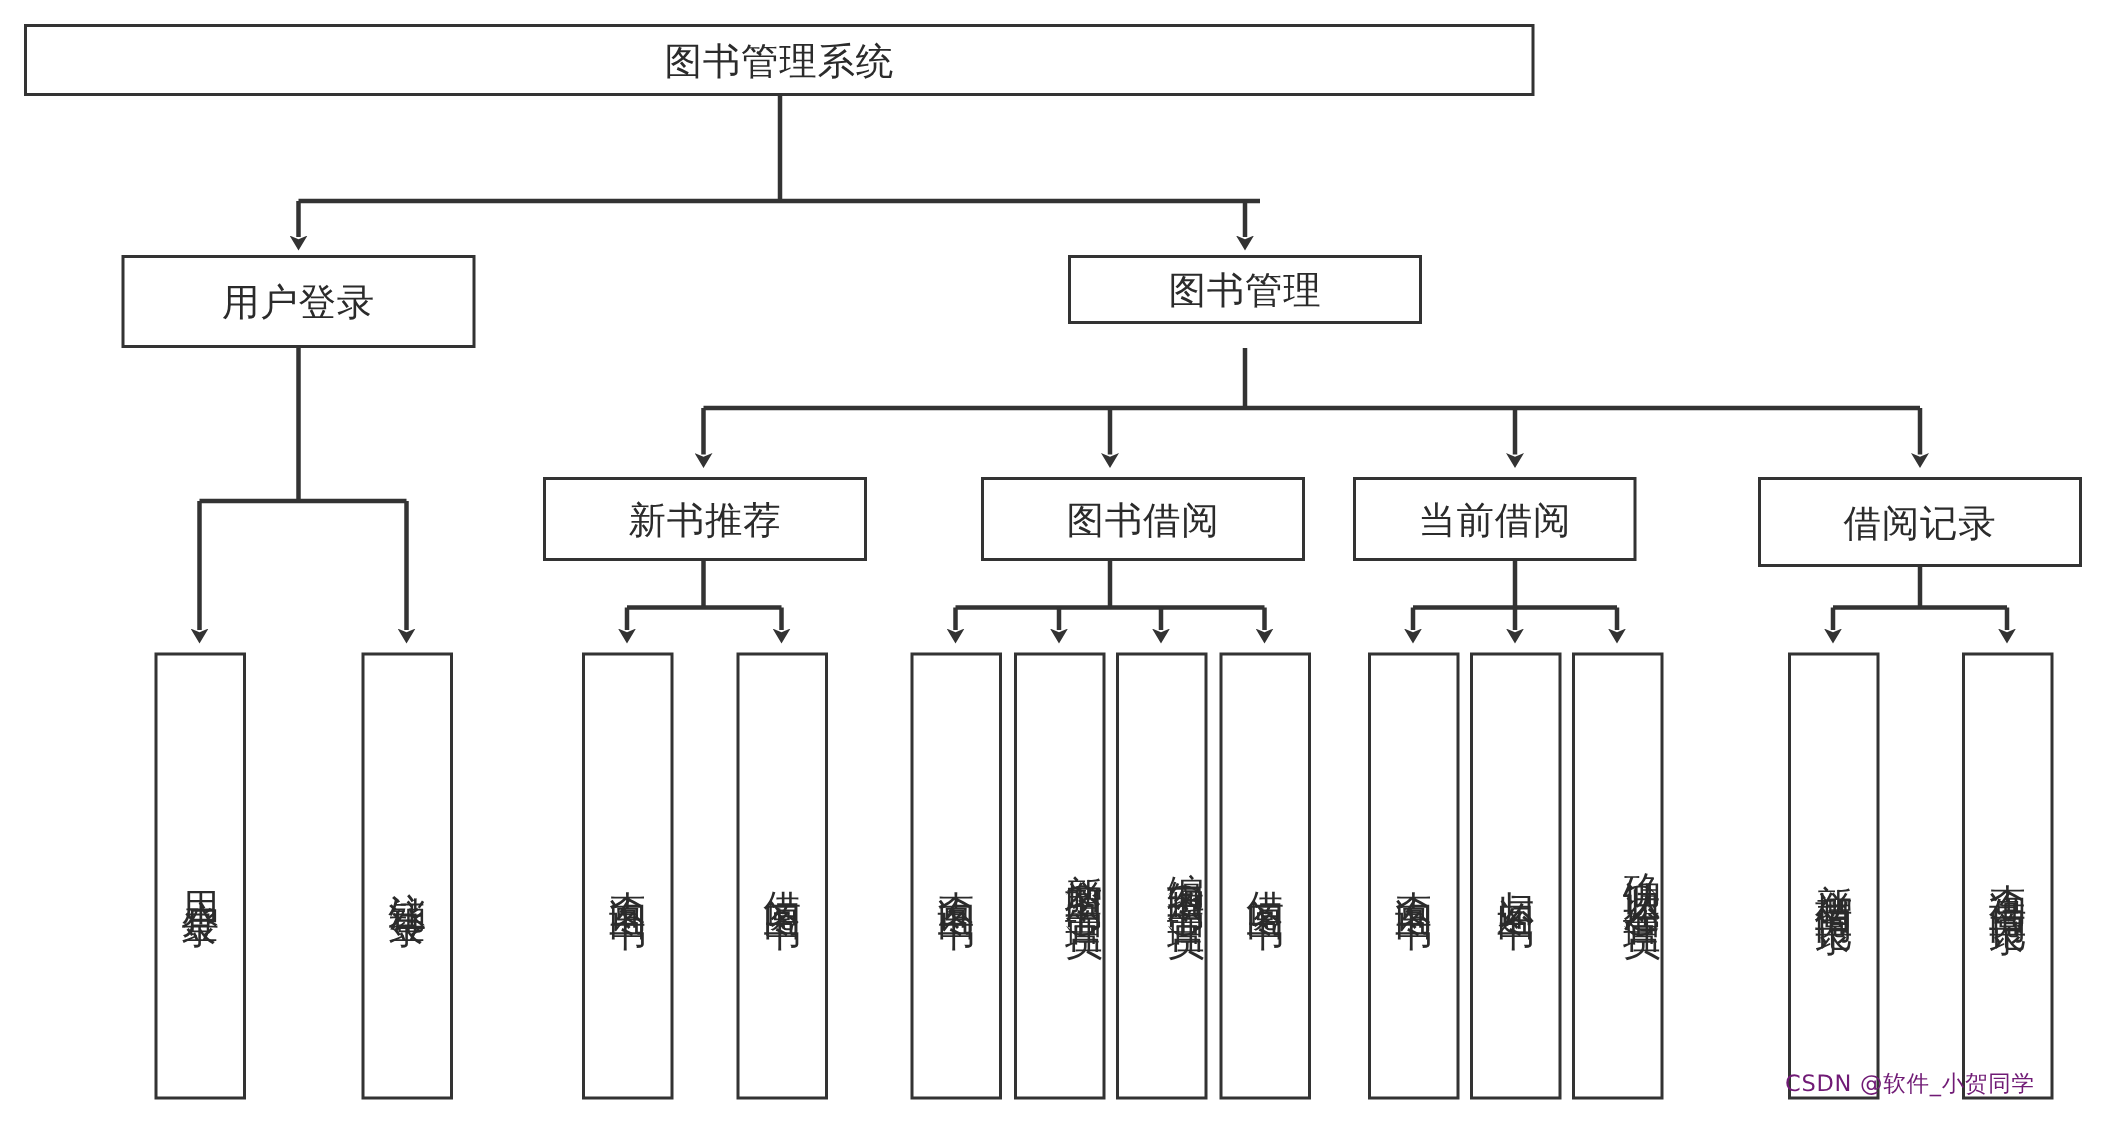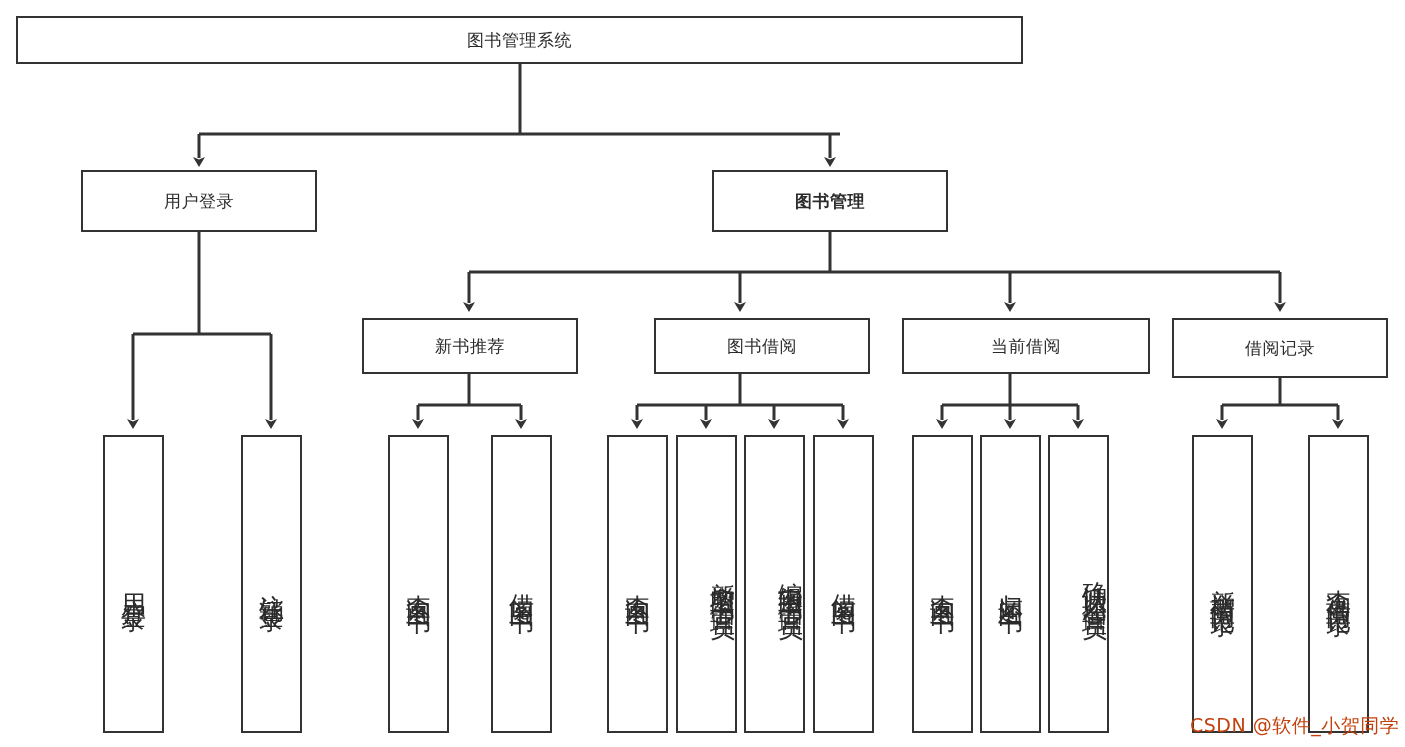--- a/index.html
+++ b/index.html
@@ -30,43 +30,43 @@
     box-sizing: border-box;
     border: 2.5px solid #333333;
     background: #ffffff;
     display: flex;
     align-items: center;
     justify-content: center;
     color: #2b2b2b;
     line-height: 1.0;
   }
   .node.horiz {
-    font-size: 17px;
+    font-size: 25px;
     letter-spacing: 0.5px;
   }
   .node.vert {
     writing-mode: vertical-rl;
     text-orientation: upright;
     font-size: 25px;
     letter-spacing: 5px;
     padding-top: 4px;
     padding-bottom: 4px;
     align-items: flex-start;
     justify-content: center;
   }
   .node.vert.centered {
     align-items: center;
   }
   .node .lbl {
     display: block;
   }
   .watermark {
     position: absolute;
-    color: #c2410c;
-    font-size: 19px;
+    color: #701a75;
+    font-size: 15px;
     white-space: nowrap;
     letter-spacing: 0.5px;
   }
 </style>
 </head>
 <body>
 
 <div id="canvas">
 
   <svg class="edges" viewBox="0 0 1405 747">
@@ -119,31 +119,31 @@
     </g>
   </svg>
 
   <div class="node horiz" style="left:16px; top:16px; width:1007px; height:48px;">
     <span class="lbl">图书管理系统</span>
   </div>
 
   <div class="node horiz" style="left:81px; top:170px; width:236px; height:62px;">
     <span class="lbl">用户登录</span>
   </div>
-  <div class="node horiz" style="left:712px; top:170px; width:236px; height:62px;font-weight:bold;">
+  <div class="node horiz" style="left:712px; top:170px; width:236px; height:46px;">
     <span class="lbl">图书管理</span>
   </div>
 
   <div class="node horiz" style="left:362px; top:318px; width:216px; height:56px;">
     <span class="lbl">新书推荐</span>
   </div>
   <div class="node horiz" style="left:632px; top:318px; width:216px; height:56px;margin-left:22px;">
     <span class="lbl">图书借阅</span>
   </div>
-  <div class="node horiz" style="left:902px; top:318px; width:248px; height:56px;">
+  <div class="node horiz" style="left:902px; top:318px; width:189px; height:56px;">
     <span class="lbl">当前借阅</span>
   </div>
   <div class="node horiz" style="left:1172px; top:318px; width:216px; height:60px;">
     <span class="lbl">借阅记录</span>
   </div>
 
   <div class="node vert centered" style="left:103px; top:435px; width:61px; height:298px;">
     <span class="lbl">用户登录</span>
   </div>
   <div class="node vert centered" style="left:241px; top:435px; width:61px; height:298px;">

